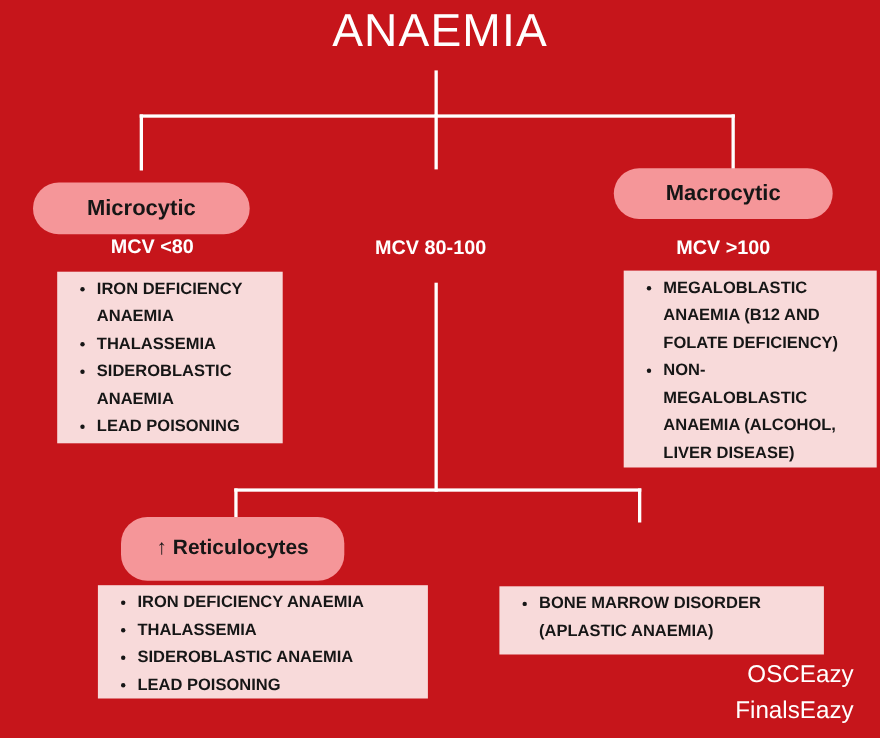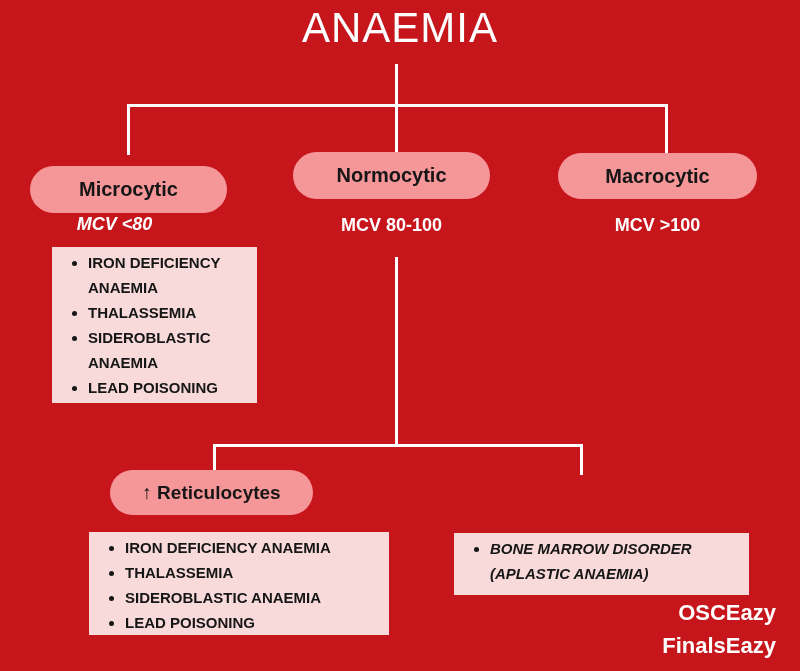--- a/index.html
+++ b/index.html
@@ -21,55 +21,55 @@
     background:var(--pill,#F59699);
     border-radius:24px;
     display:flex;align-items:center;justify-content:center;
     color:var(--text-dark,#161616);font-weight:bold;
   }
   .pill.row1{font-size:20px;}
   .pill.row2{font-size:19px;}
   .pill-micro{left:30px;top:166px;width:197px;height:47px;}
   .pill-normo{left:293px;top:152px;width:197px;height:47px;}
   .pill-macro{left:558px;top:153px;width:199px;height:46px;}
-  .pill-retic-up{left:110px;top:470px;width:203px;height:45px;}
+  .pill-retic-up{left:110px;top:470px;width:203px;height:58px;}
   .pill-retic-down{left:477px;top:473px;width:196px;height:45px;}
   .mcv{
     position:absolute;color:var(--text-light,#FFFFFF);
     font-weight:bold;font-size:18px;text-align:center;
   }
-  .mcv-micro{left:16px;top:214px;width:197px;font-style:italic;}
+  .mcv-micro{left:40px;top:214px;width:197px;}
   .mcv-normo{left:293px;top:215px;width:197px;}
   .mcv-macro{left:558px;top:215px;width:199px;}
   .listbox{position:absolute;background:var(--box,#F8DADA);margin-left:24px;}
   .listbox ul{
     margin:0;list-style:disc;
     color:var(--text-dark,#161616);
     font-weight:bold;font-size:15px;line-height:25px;
     padding:3px 10px 0 36px;
   }
   .box-micro{left:28px;top:247px;width:205px;min-height:156px;}
   .box-macro{left:543px;top:246px;width:230px;min-height:179px;}
   .box-macro ul{padding-right:29px;}
   .box-retic-up{left:65px;top:532px;width:300px;min-height:103px;}
-  .box-retic-down{left:430px;top:533px;width:295px;min-height:62px;font-style:italic;}
+  .box-retic-down{left:430px;top:533px;width:295px;min-height:62px;}
   
   .trunk-top{left:395px;top:64px;width:3px;height:42px;}
   .main-h{left:127px;top:104px;width:541px;height:3px;}
   .drop-micro{left:127px;top:104px;width:3px;height:51px;}
   .drop-normo{left:395px;top:104px;width:3px;height:50px;}
   .drop-macro{left:665px;top:104px;width:3px;height:51px;}
   .mid-v{left:395px;top:257px;width:3px;height:190px;}
   .split-h{left:213px;top:444px;width:370px;height:3px;}
   .split-drop-l{left:213px;top:444px;width:3px;height:28px;}
   .split-drop-r{left:580px;top:444px;width:3px;height:31px;}
   .brand{
     position:absolute;right:24px;top:596px;
     text-align:right;color:var(--text-light,#FFFFFF);
-    font-weight:bold;font-size:22px;line-height:33px;
+    font-weight:normal;font-size:22px;line-height:33px;
   }
 </style>
 </head>
 <body>
 
 <div id="canvas" style="--background: #C6151B; --pill: #F59699; --box: #F8DADA; --line: #FFFFFF; --text-dark: #161616; --text-light: #FFFFFF;">
 
   <div class="title">ANAEMIA</div>
 
   <div class="line trunk-top"></div>
@@ -78,37 +78,40 @@
   <div class="line drop-normo"></div>
   <div class="line drop-macro"></div>
   <div class="line mid-v"></div>
   <div class="line split-h"></div>
   <div class="line split-drop-l"></div>
   <div class="line split-drop-r"></div>
 
   <div class="pill row1 pill-micro">
     <span>Microcytic</span>
   </div>
-  <div class="pill row1 pill-normo">
-    <span>Normocytic</span>
-  </div>
   <div class="pill row1 pill-macro">
     <span>Macrocytic</span>
   </div>
 
   <div class="mcv mcv-micro">MCV &lt;80</div>
   <div class="mcv mcv-normo">MCV 80-100</div>
   <div class="mcv mcv-macro">MCV &gt;100</div>
 
   <div class="listbox box-micro">
     <ul>
         <li>IRON DEFICIENCY ANAEMIA</li>
         <li>THALASSEMIA</li>
         <li>SIDEROBLASTIC ANAEMIA</li>
         <li>LEAD POISONING</li>
+      </ul>
+  </div>
+  <div class="listbox box-macro">
+    <ul>
+        <li>MEGALOBLASTIC ANAEMIA (B12 AND FOLATE DEFICIENCY)</li>
+        <li>NON-MEGALOBLASTIC ANAEMIA (ALCOHOL, LIVER DISEASE)</li>
       </ul>
   </div>
 
   <div class="pill row2 pill-retic-up">
     <span>↑ Reticulocytes</span>
   </div>
 
   <div class="listbox box-retic-up">
     <ul>
         <li>IRON DEFICIENCY ANAEMIA</li>

